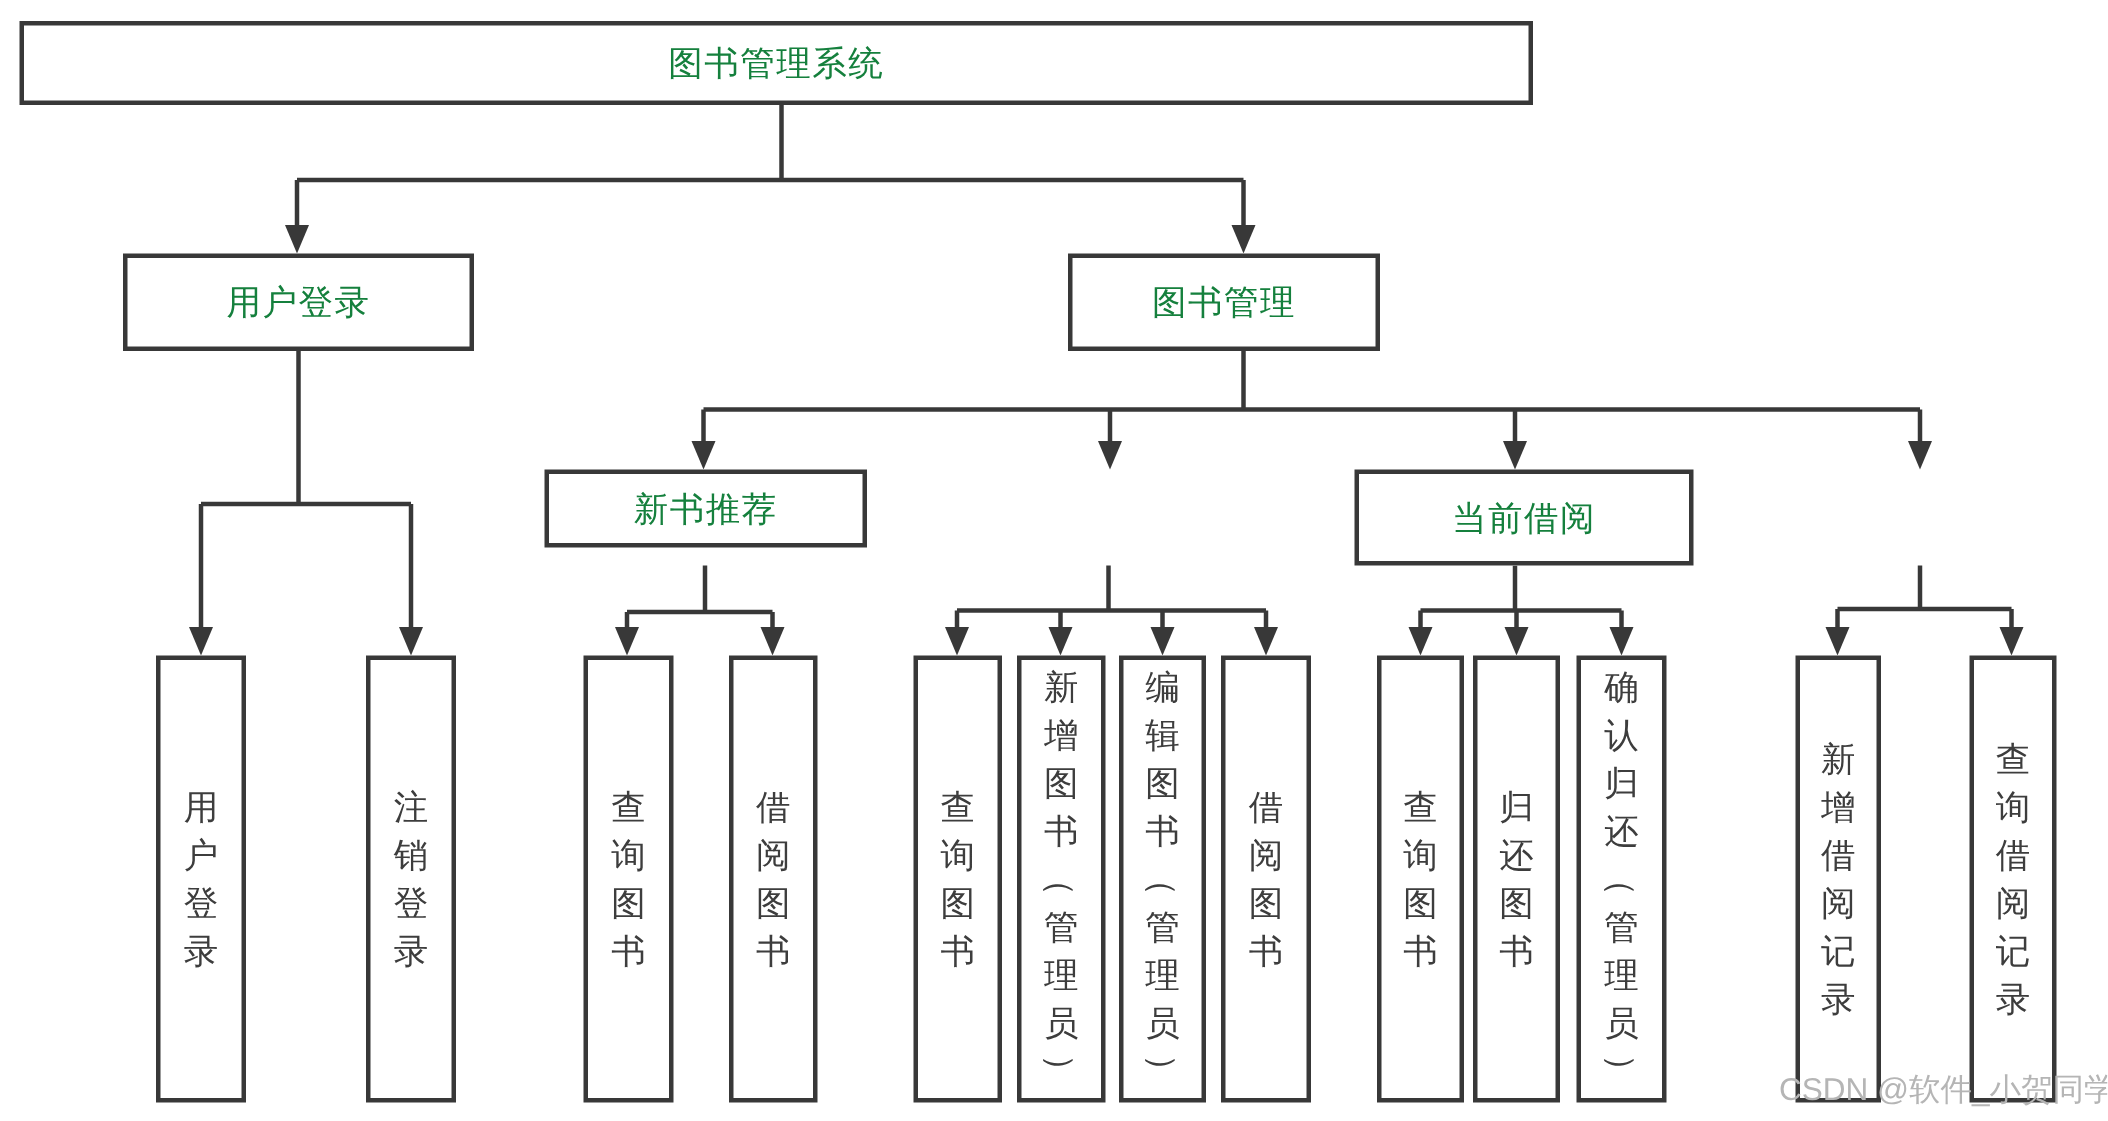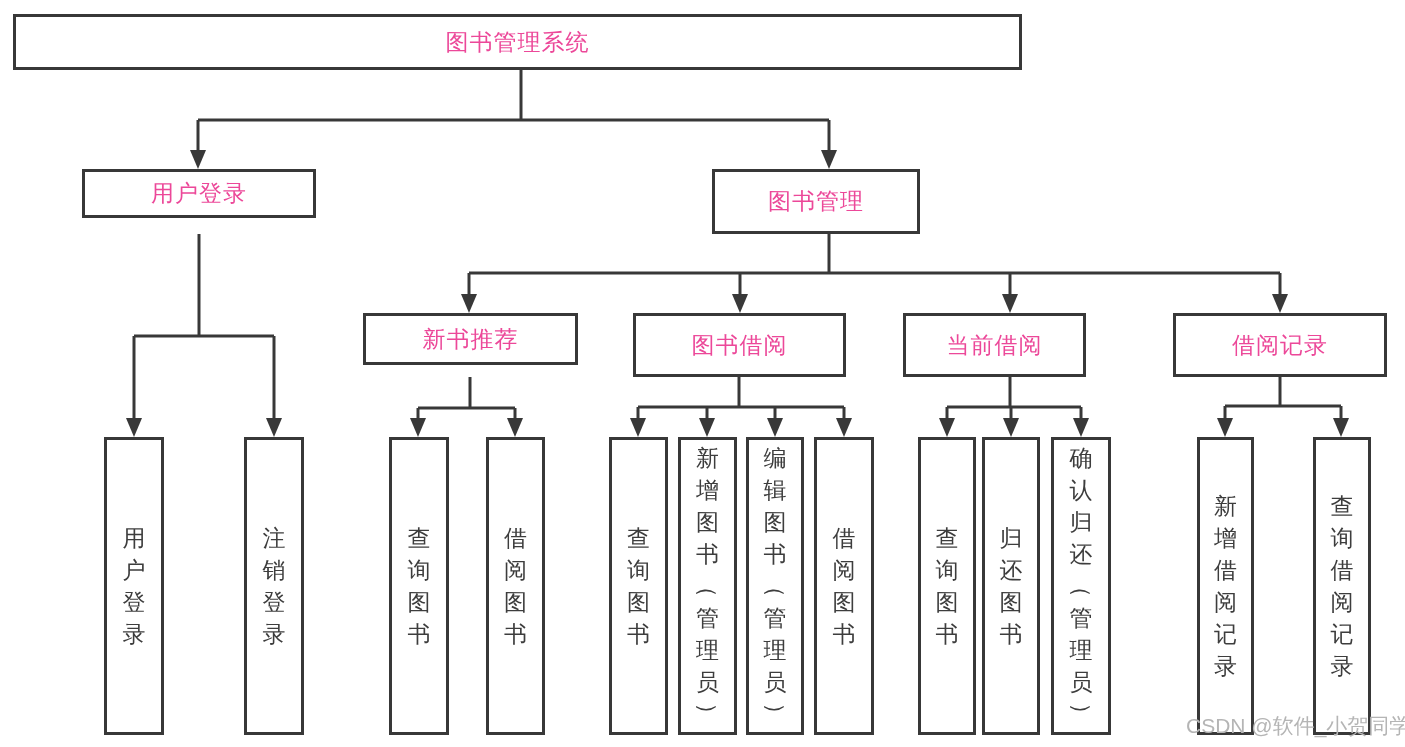--- a/index.html
+++ b/index.html
@@ -17,21 +17,21 @@
     box-sizing:border-box;
     border:3px solid #383838;
     background:#ffffff;
     display:flex;
     align-items:center;
     justify-content:center;
   }
   .hlabel{
     font-size:23px;
     letter-spacing:1px;
-    color:#ec4899;
+    color:#15803d;
     white-space:nowrap;
   }
   .vlabel{
     display:flex;
     flex-direction:column;
     align-items:center;
     justify-content:center;
     font-size:23px;
     color:#3d3d3d;
   }
@@ -122,38 +122,32 @@
       <polygon points="1073,418 1089,418 1081,437"></polygon>
       <polygon points="1217,418 1233,418 1225,437"></polygon>
       <polygon points="1333,418 1349,418 1341,437"></polygon>
     </g>
   </svg>
 
   <div class="box" style="left:13px;top:14px;width:1009px;height:56px">
     <span class="hlabel">图书管理系统</span>
   </div>
 
-  <div class="box" style="left:82px;top:169px;width:234px;height:49px">
+  <div class="box" style="left:82px;top:169px;width:234px;height:65px">
     <span class="hlabel">用户登录</span>
   </div>
   <div class="box" style="left:712px;top:169px;width:208px;height:65px">
     <span class="hlabel">图书管理</span>
   </div>
 
   <div class="box" style="left:363px;top:313px;width:215px;height:52px">
     <span class="hlabel">新书推荐</span>
   </div>
-  <div class="box" style="left:633px;top:313px;width:213px;height:64px">
-    <span class="hlabel">图书借阅</span>
-  </div>
-  <div class="box" style="left:903px;top:313px;width:183px;height:64px">
+  <div class="box" style="left:903px;top:313px;width:226px;height:64px">
     <span class="hlabel">当前借阅</span>
-  </div>
-  <div class="box" style="left:1173px;top:313px;width:214px;height:64px">
-    <span class="hlabel">借阅记录</span>
   </div>
 
   <div class="box" style="left:104px;top:437px;width:60px;height:298px">
     <span class="vlabel">
         <span>用</span>
         <span>户</span>
         <span>登</span>
         <span>录</span>
       </span>
   </div>

